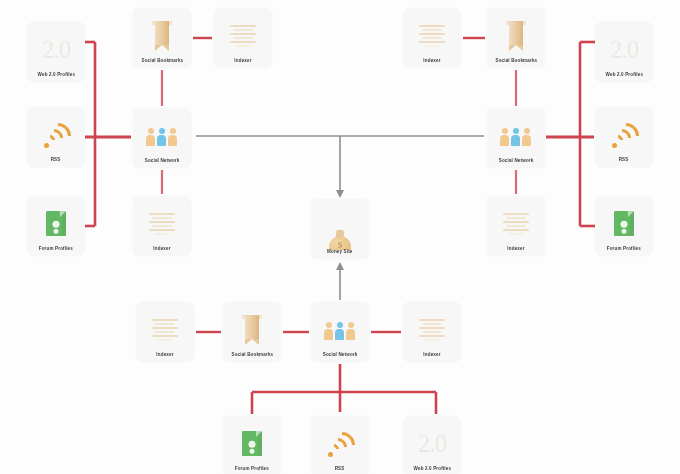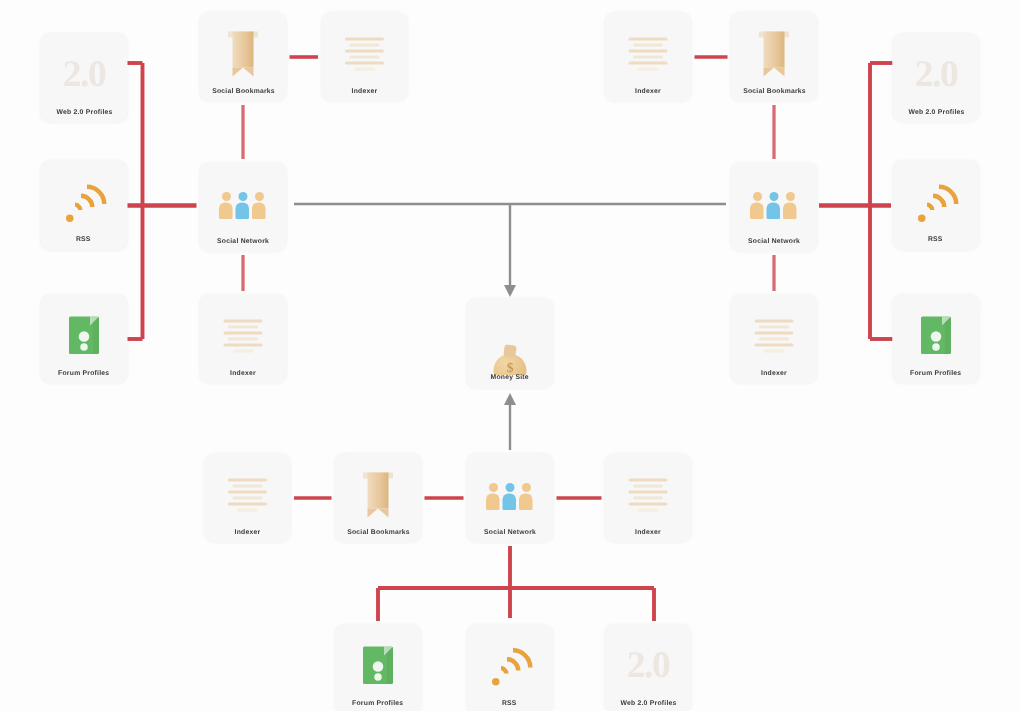--- a/index.html
+++ b/index.html
@@ -39,21 +39,21 @@
     font-weight:bold;
     text-align:center;
     line-height:1;
     padding:0 2px 5px 2px;
     white-space:nowrap;
     transform:scale(1.08);
   }
 
   
   .ico-web20 {
-    font-size:25px; font-weight:bold;
+    font-size:25px; font-weight:normal;
     color:#ece7e0;
     letter-spacing:-1px;
     font-family:"Liberation Serif", serif;
     line-height:1;
   }
   .ico-rss { position:relative; width:28px; height:26px; }
   .ico-rss i {
     position:absolute; border:3px solid #e8a33d; border-radius:50%;
     border-color:#e8a33d transparent transparent transparent;
     transform:rotate(45deg);

